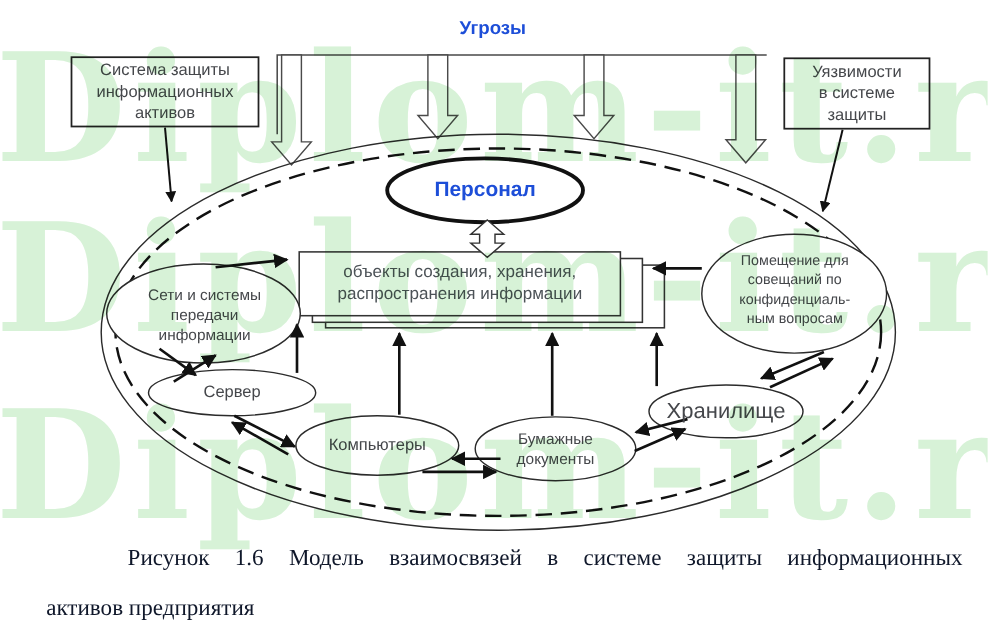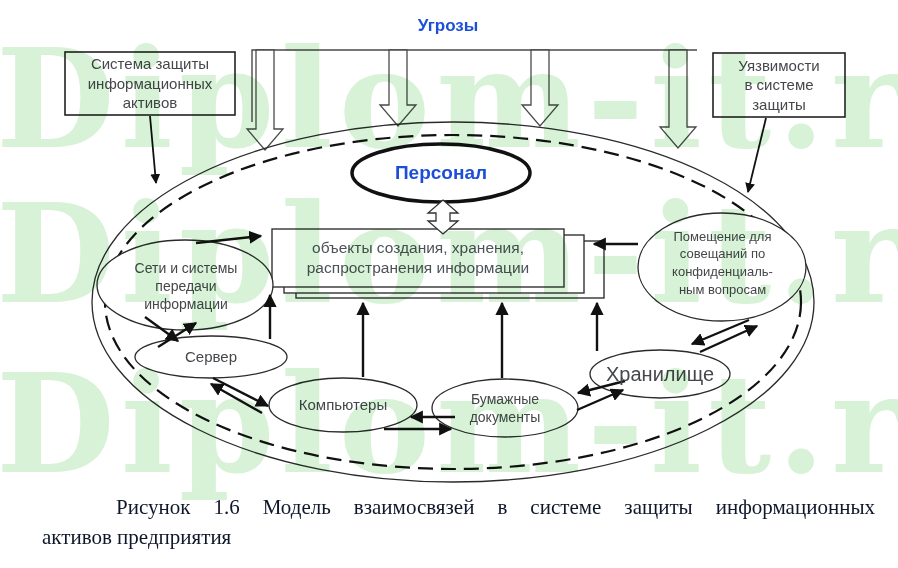--- a/index.html
+++ b/index.html
@@ -42,20 +42,21 @@
   }
   .caption .l1{
     display:block;
     text-indent:74px;
     text-align:justify;
     text-align-last:justify;
     line-height:30px;
   }
   .caption .l2{
     display:block;
+    margin-top:15px;
     line-height:30px;
   }
 </style>
 </head>
 <body>
 
 <div class="page">
 
   <svg class="canvas" width="898" height="490" viewBox="0 0 898 490">
     <defs>

